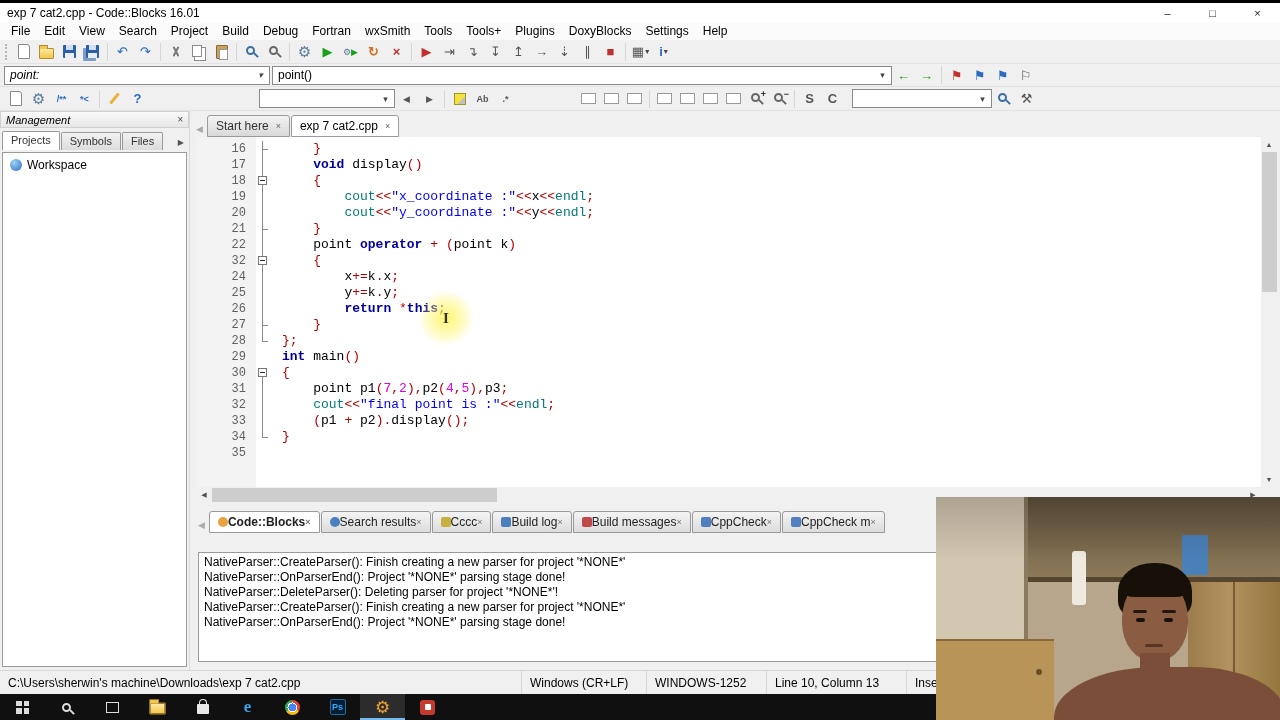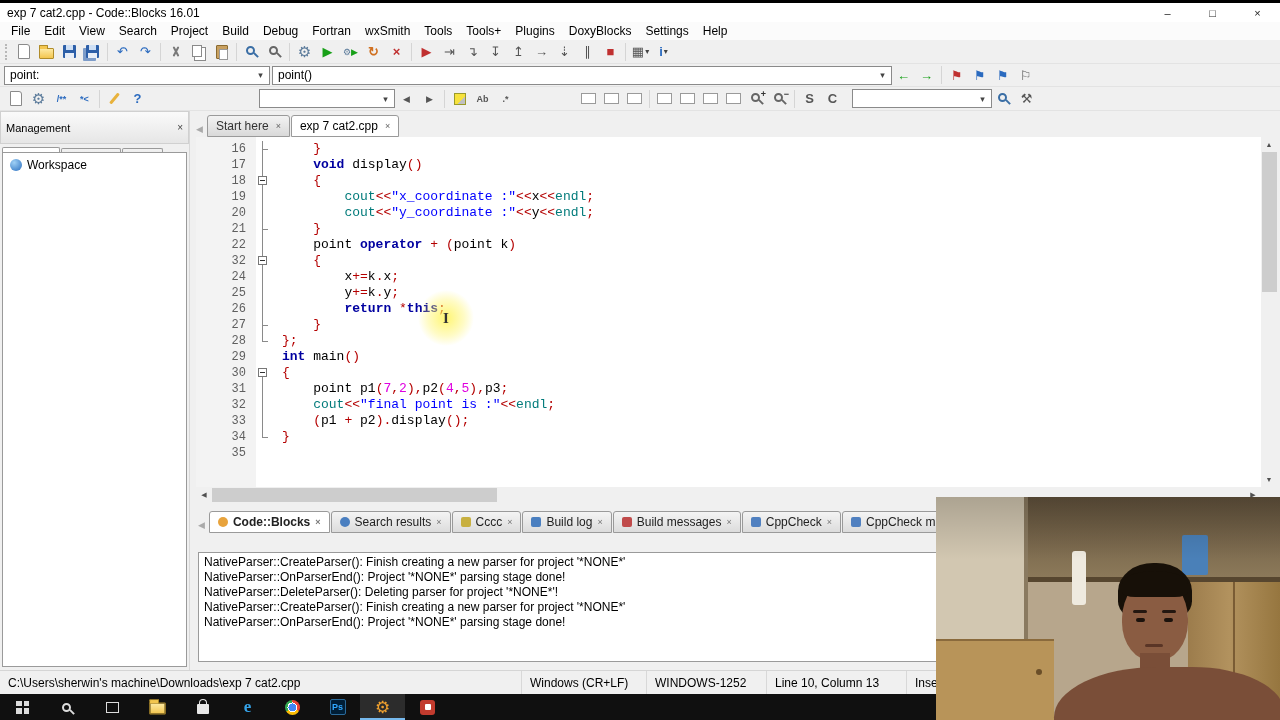--- a/index.html
+++ b/index.html
@@ -24,21 +24,21 @@
   .grip { width:3px; height:16px; border-left:2px dotted #b8b8b8; margin:0 4px 0 1px; }
   .ti { width:23px; height:22px; display:flex; align-items:center; justify-content:center; font-size:13px; color:#555; position:relative; flex:0 0 auto; }
   .sep { width:1px; height:18px; background:#d5d5d5; margin:0 3px; flex:0 0 auto; }
   .glyph-green { color:#18a018; } .glyph-red { color:#c03030; } .glyph-blue { color:#2a6abf; }
   .glyph-orange { color:#d07020; font-weight:bold; } .glyph-gear { color:#5a7a9a; font-size:15px; }
   .glyph-bold { font-weight:bold; }
   .mini { font-size:9px; }
   .dd { font-size:8px; color:#444; margin-left:1px; }
   .combo { height:19px; background:#fff; border:1px solid #8a8a8a; display:flex; align-items:center; font-size:12px; position:relative; padding:0 18px 0 5px; flex:0 0 auto; }
   .combo .arr { position:absolute; right:0; top:0; width:17px; height:100%; display:flex; align-items:center; justify-content:center; color:#444; font-size:9px; }
-  .c-scope { width:266px; } .c-func { width:620px; margin-left:2px; } .c-doxy { width:136px; } .c-search { width:140px; }
+  .c-scope { width:266px;font-style:italic; } .c-func { width:620px; margin-left:2px; } .c-doxy { width:136px; } .c-search { width:140px; }
 
   
   .sh-page { width:12px; height:15px; background:#fff; border:1px solid #8a8a8a; border-radius:0 3px 0 0; }
   .sh-folder { width:15px; height:11px; background:linear-gradient(#fde9a2,#f3c64f); border:1px solid #b08c2a; border-radius:1px; position:relative; margin-top:3px; }
   .sh-folder::before { content:""; position:absolute; top:-4px; left:-1px; width:7px; height:3px; background:#f3c64f; border:1px solid #b08c2a; border-bottom:none; border-radius:1px 1px 0 0; }
   .sh-floppy { width:13px; height:13px; background:#2d5fa8; border-radius:1px; position:relative; }
   .sh-floppy::before { content:""; position:absolute; top:0; left:3px; width:7px; height:5px; background:#cfe0f5; }
   .sh-floppy::after { content:""; position:absolute; bottom:0; left:2px; width:9px; height:5px; background:#e8eef8; }
   .sh-multi { box-shadow:-3px 3px 0 #7d9cc9; }
   .sh-cut { position:relative; width:14px; height:13px; }
@@ -50,21 +50,21 @@
   .sh-mag { width:9px; height:9px; border:2px solid #3a6ea5; border-radius:50%; position:relative; margin:-3px 3px 0 0; }
   .sh-mag::after { content:""; position:absolute; width:2px; height:6px; background:#3a6ea5; transform:rotate(-45deg); bottom:-5px; right:-4px; }
   .sh-mag.dark { border-color:#666; } .sh-mag.dark::after { background:#666; }
   .zmark { position:absolute; right:2px; top:1px; font-size:9px; font-weight:bold; color:#333; }
   .sh-highlight { width:12px; height:12px; background:linear-gradient(135deg,#f7e23c 62%,#c0c0c0 62%); border:1px solid #9a9a2a; }
   .sh-rect { width:15px; height:11px; background:#fff; border:1px solid #9a9a9a; }
   .sh-pencil { width:3px; height:13px; background:#e8b23c; border-radius:1px; transform:rotate(40deg); }
 
   
   .mgmt { position:absolute; left:0; top:111px; width:190px; height:559px; background:#f0f0f0; border-right:1px solid #d8d8d8; }
-  .panel-head { height:33px; background:linear-gradient(#fafafa,#e6e6e6); border:1px solid #d0d0d0; display:flex; align-items:center; padding:0 5px; font-size:11px; }
+  .panel-head { height:17px; background:linear-gradient(#fafafa,#e6e6e6); border:1px solid #d0d0d0; display:flex; align-items:center; padding:0 5px; font-size:11px;font-style:italic; }
   .panel-close { margin-left:auto; font-size:10px; color:#444; }
   .mgmt-tabs { display:flex; align-items:flex-end; height:22px; padding:3px 2px 0 2px; position:relative; }
   .mtab { font-size:11px; padding:2px 8px 3px; border:1px solid #9a9a9a; border-bottom:none; background:linear-gradient(#f2f2f2,#dcdcdc); margin-right:1px; border-radius:2px 2px 0 0; color:#333; }
   .mtab.active { background:#fff; padding-bottom:4px; }
   .mgmt-scroll { position:absolute; right:3px; bottom:3px; font-size:8px; color:#555; letter-spacing:2px; }
   .mgmt-body { position:absolute; left:2px; right:2px; top:41px; bottom:3px; background:#fff; border:1px solid #9a9a9a; }
   .ws-item { display:flex; align-items:center; gap:5px; padding:5px 7px; font-size:12px; }
   .ws-icon { width:12px; height:12px; border-radius:50%; background:radial-gradient(circle at 35% 30%,#9fd0f5,#2a6fc0); flex:0 0 auto; }
 
   
@@ -104,21 +104,21 @@
   .scorner { position:absolute; right:0; bottom:0; width:17px; height:16px; background:#f0f0f0; }
   .sbtn { width:16px; height:15px; display:flex; align-items:center; justify-content:center; font-size:7px; color:#505050; flex:0 0 auto; }
   .vthumb { position:absolute; left:1px; right:1px; top:15px; height:140px; background:#cdcdcd; }
   .hthumb { position:absolute; left:16px; top:1px; bottom:1px; width:285px; background:#cdcdcd; }
   .vs-up { position:absolute; top:0; left:0; } .vs-dn { position:absolute; bottom:0; left:0; }
   .hs-rt { margin-left:auto; }
 
   
   .logs { position:absolute; left:196px; top:510px; right:0; height:160px; background:#f0f0f0; }
   .logs-tabs { display:flex; align-items:flex-end; height:23px; padding:3px 0 0 2px; }
-  .ltab { display:flex; align-items:center; gap:5px; font-size:12px; padding:3px 8px; border:1px solid #9a9a9a; background:linear-gradient(#f4f4f4,#dcdcdc); border-radius:3px 3px 0 0; margin-right:1px; color:#222; white-space:nowrap; }
+  .ltab { display:flex; align-items:center; font-size:12px; padding:3px 8px; border:1px solid #9a9a9a; background:linear-gradient(#f4f4f4,#dcdcdc); border-radius:3px 3px 0 0; margin-right:1px; color:#222; white-space:nowrap; }
   .ltab.active { background:#fff; font-weight:bold; }
   .tic { width:10px; height:10px; border-radius:2px; flex:0 0 auto; }
   .tic-codeblocks { background:#e8a33c; border-radius:50%; }
   .tic-search { background:#4a7fc0; border-radius:50%; }
   .tic-cccc { background:#c8b040; }
   .tic-buildlog { background:#4a7fc0; }
   .tic-buildmsg { background:#c04a4a; }
   .tic-cppcheck { background:#5080c0; }
   .tclose { font-size:9px; color:#777; }
   .logs-body { position:absolute; left:2px; right:2px; top:42px; bottom:8px; background:#fff; border:1px solid #9a9a9a; padding:2px 5px; overflow:hidden; }

